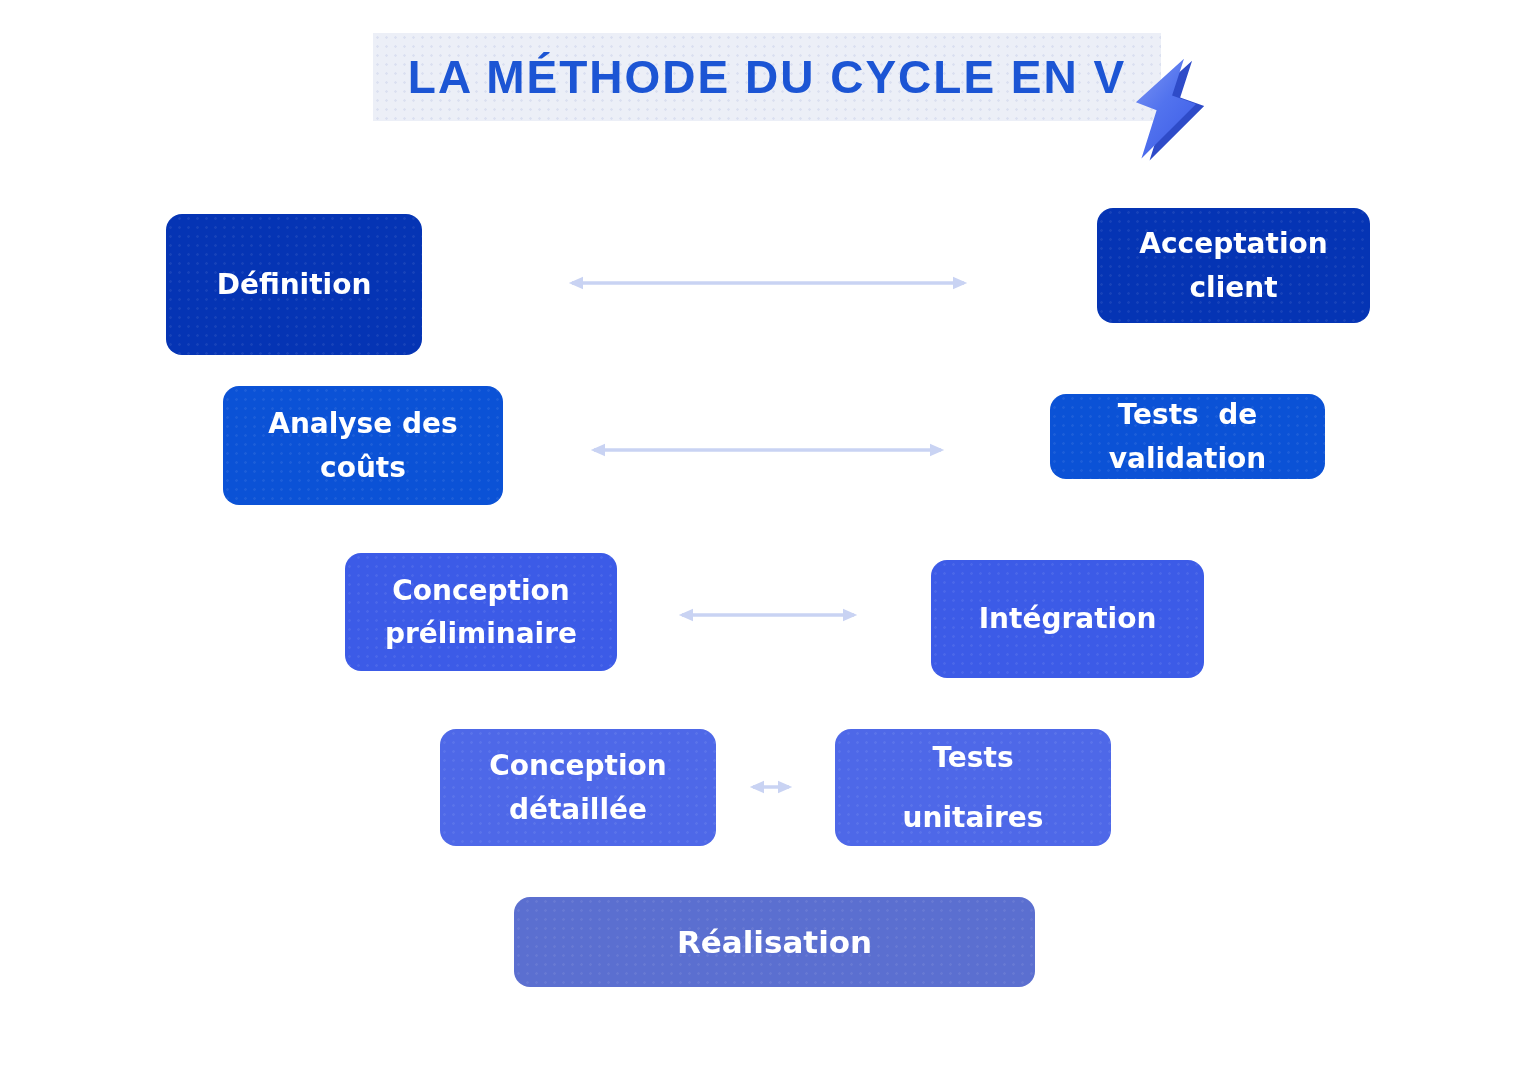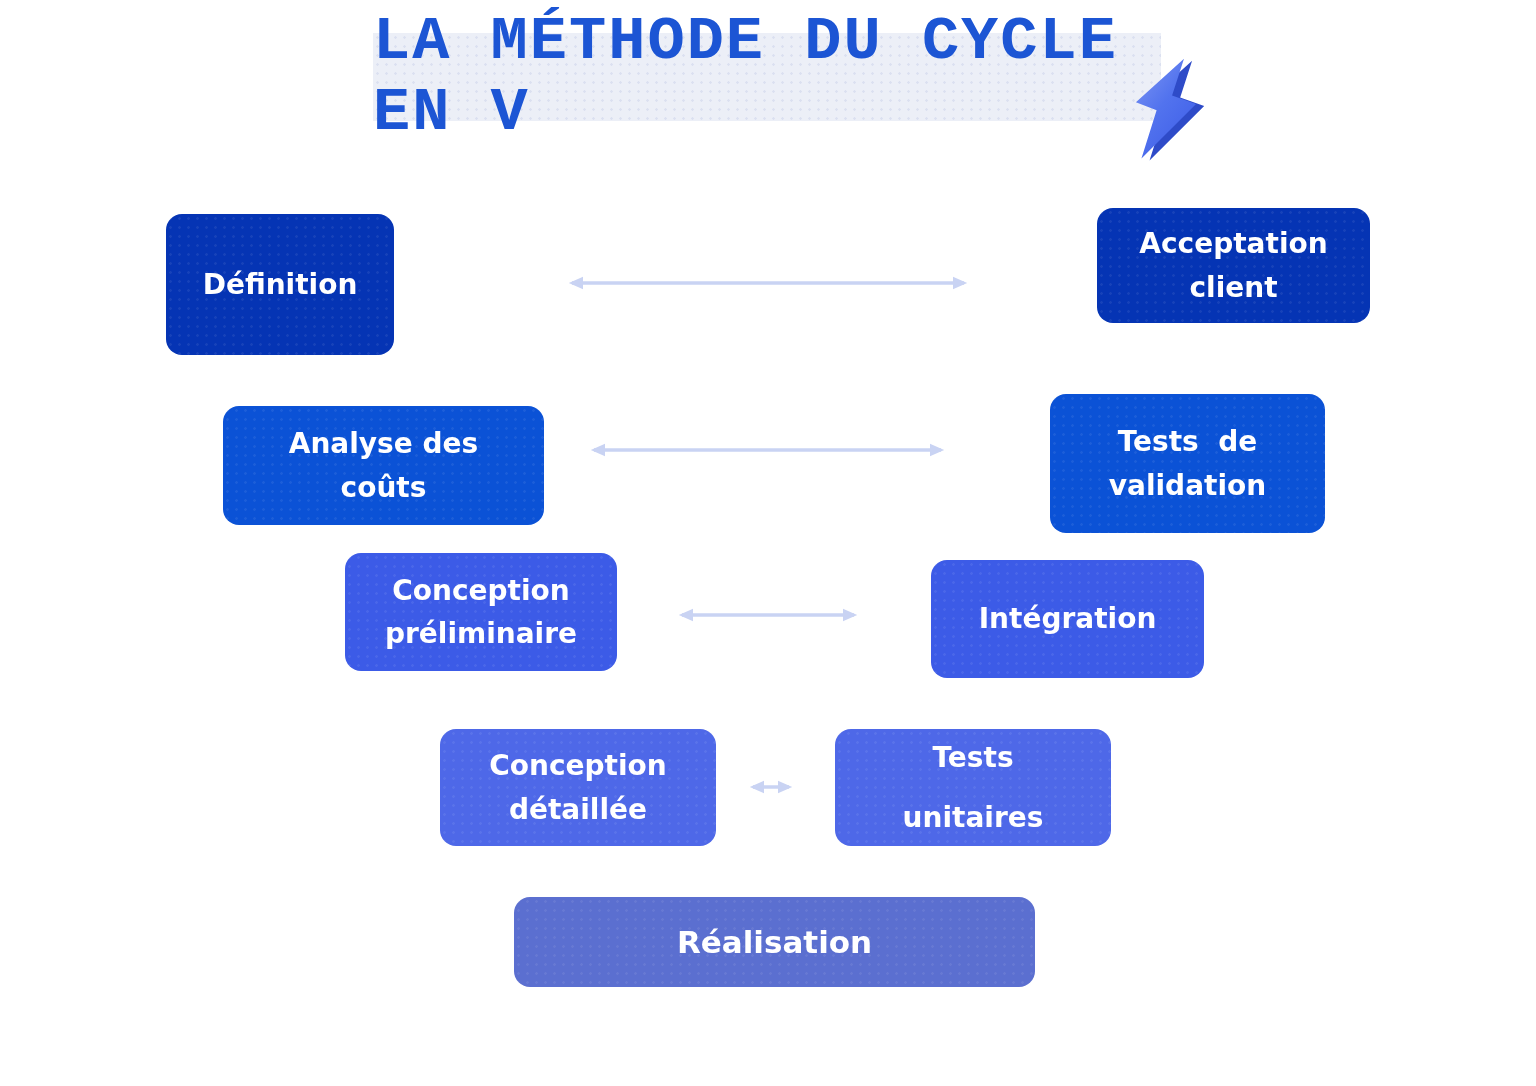--- a/index.html
+++ b/index.html
@@ -5,22 +5,22 @@
   html,body{margin:0;padding:0;background:#ffffff;}
   .canvas{position:relative;width:1536px;height:1086px;background:#ffffff;overflow:hidden;
           font-family:"Liberation Sans",sans-serif;}
 
   
   .title-bar{position:absolute;left:373px;top:33px;width:788px;height:88px;
              background-color:#ECEFF7;
              background-image:radial-gradient(rgba(120,140,200,0.14) 1px,transparent 1.5px);
              background-size:9px 9px;
              display:flex;align-items:center;justify-content:center;}
-  .title-text{color:#1C55D4;font-size:62px;font-weight:700;letter-spacing:2px;
-              font-family:Liberation Mono, monospace;}
+  .title-text{color:#1C55D4;font-size:46px;font-weight:700;letter-spacing:2px;
+              font-family:Liberation Sans, sans-serif;}
 
   
   .stage{position:absolute;display:flex;flex-direction:column;align-items:center;justify-content:center;
          border-radius:16px;color:#ffffff;text-align:center;
          font-family:"DejaVu Sans",sans-serif;font-weight:700;
          background-image:radial-gradient(rgba(255,255,255,0.07) 1px,transparent 1.6px);
          background-size:9px 9px;}
   .stage span{white-space:pre;line-height:1.55;font-size:28px;}
   .lv1{background-color:#0534B4;}
   .lv2{background-color:#0B52D6;}
@@ -61,45 +61,45 @@
       <marker id="ah" markerUnits="userSpaceOnUse" markerWidth="16" markerHeight="16" viewBox="0 0 10 10" refX="7" refY="5" orient="auto-start-reverse">
         <path d="M0,1 L9,5 L0,9 Z" fill="#C9D3F3"></path>
       </marker>
     </defs>
     <line x1="572" y1="283" x2="964" y2="283" stroke="#C9D3F3" stroke-width="3.5" marker-start="url(#ah)" marker-end="url(#ah)"></line>
     <line x1="594" y1="450" x2="941" y2="450" stroke="#C9D3F3" stroke-width="3.5" marker-start="url(#ah)" marker-end="url(#ah)"></line>
     <line x1="682" y1="615" x2="854" y2="615" stroke="#C9D3F3" stroke-width="3.5" marker-start="url(#ah)" marker-end="url(#ah)"></line>
     <line x1="753" y1="787" x2="789" y2="787" stroke="#C9D3F3" stroke-width="3.5" marker-start="url(#ah)" marker-end="url(#ah)"></line>
   </svg>
 
-  <div class="stage lv1" style="left:166px;top:214px;width:228px;height:141px;">
+  <div class="stage lv1" style="left:166px;top:214px;width:256px;height:141px;">
     <span>Définition</span>
   </div>
 
-  <div class="stage lv2" style="left:223px;top:406px;width:321px;height:119px;">
+  <div class="stage lv2" style="left:223px;top:386px;width:280px;height:119px;">
     <span>Analyse des</span>
     <span>coûts</span>
   </div>
 
   <div class="stage lv3" style="left:345px;top:553px;width:272px;height:118px;">
     <span>Conception</span>
     <span>préliminaire</span>
   </div>
 
   <div class="stage lv4" style="left:440px;top:729px;width:276px;height:117px;">
     <span>Conception</span>
     <span>détaillée</span>
   </div>
 
   <div class="stage lv1" style="left:1097px;top:208px;width:273px;height:115px;text-align:right;">
     <span>Acceptation</span>
     <span>client</span>
   </div>
 
-  <div class="stage lv2" style="left:1050px;top:394px;width:275px;height:139px;">
+  <div class="stage lv2" style="left:1050px;top:394px;width:275px;height:85px;">
     <span>Tests  de</span>
     <span>validation</span>
   </div>
 
   <div class="stage lv3" style="left:931px;top:560px;width:273px;height:118px;">
     <span>Intégration</span>
     <span></span>
   </div>
 
   <div class="stage lv4" style="left:835px;top:729px;width:276px;height:117px;gap:16px;">

